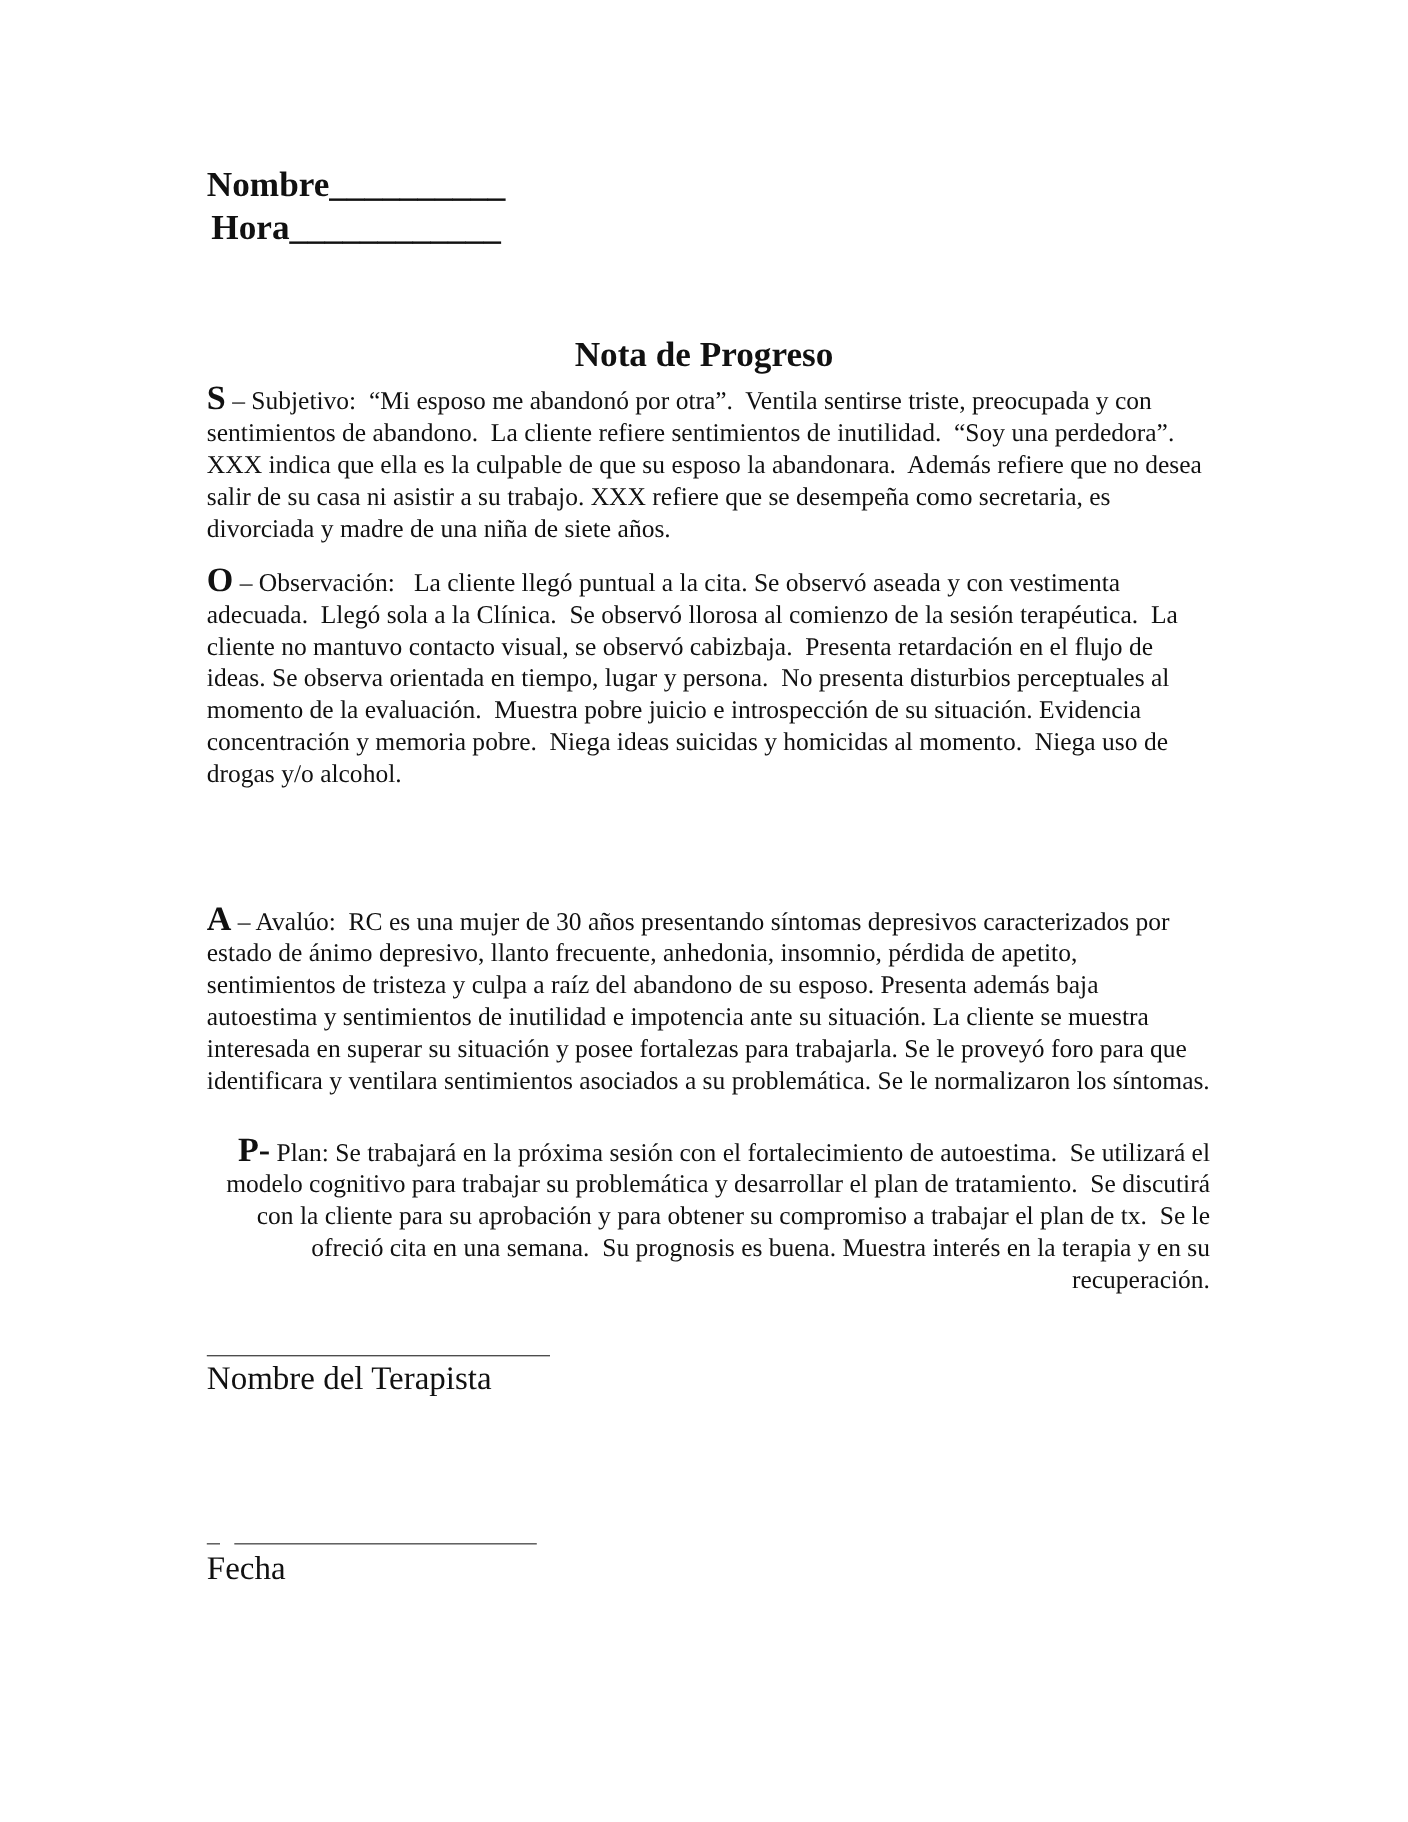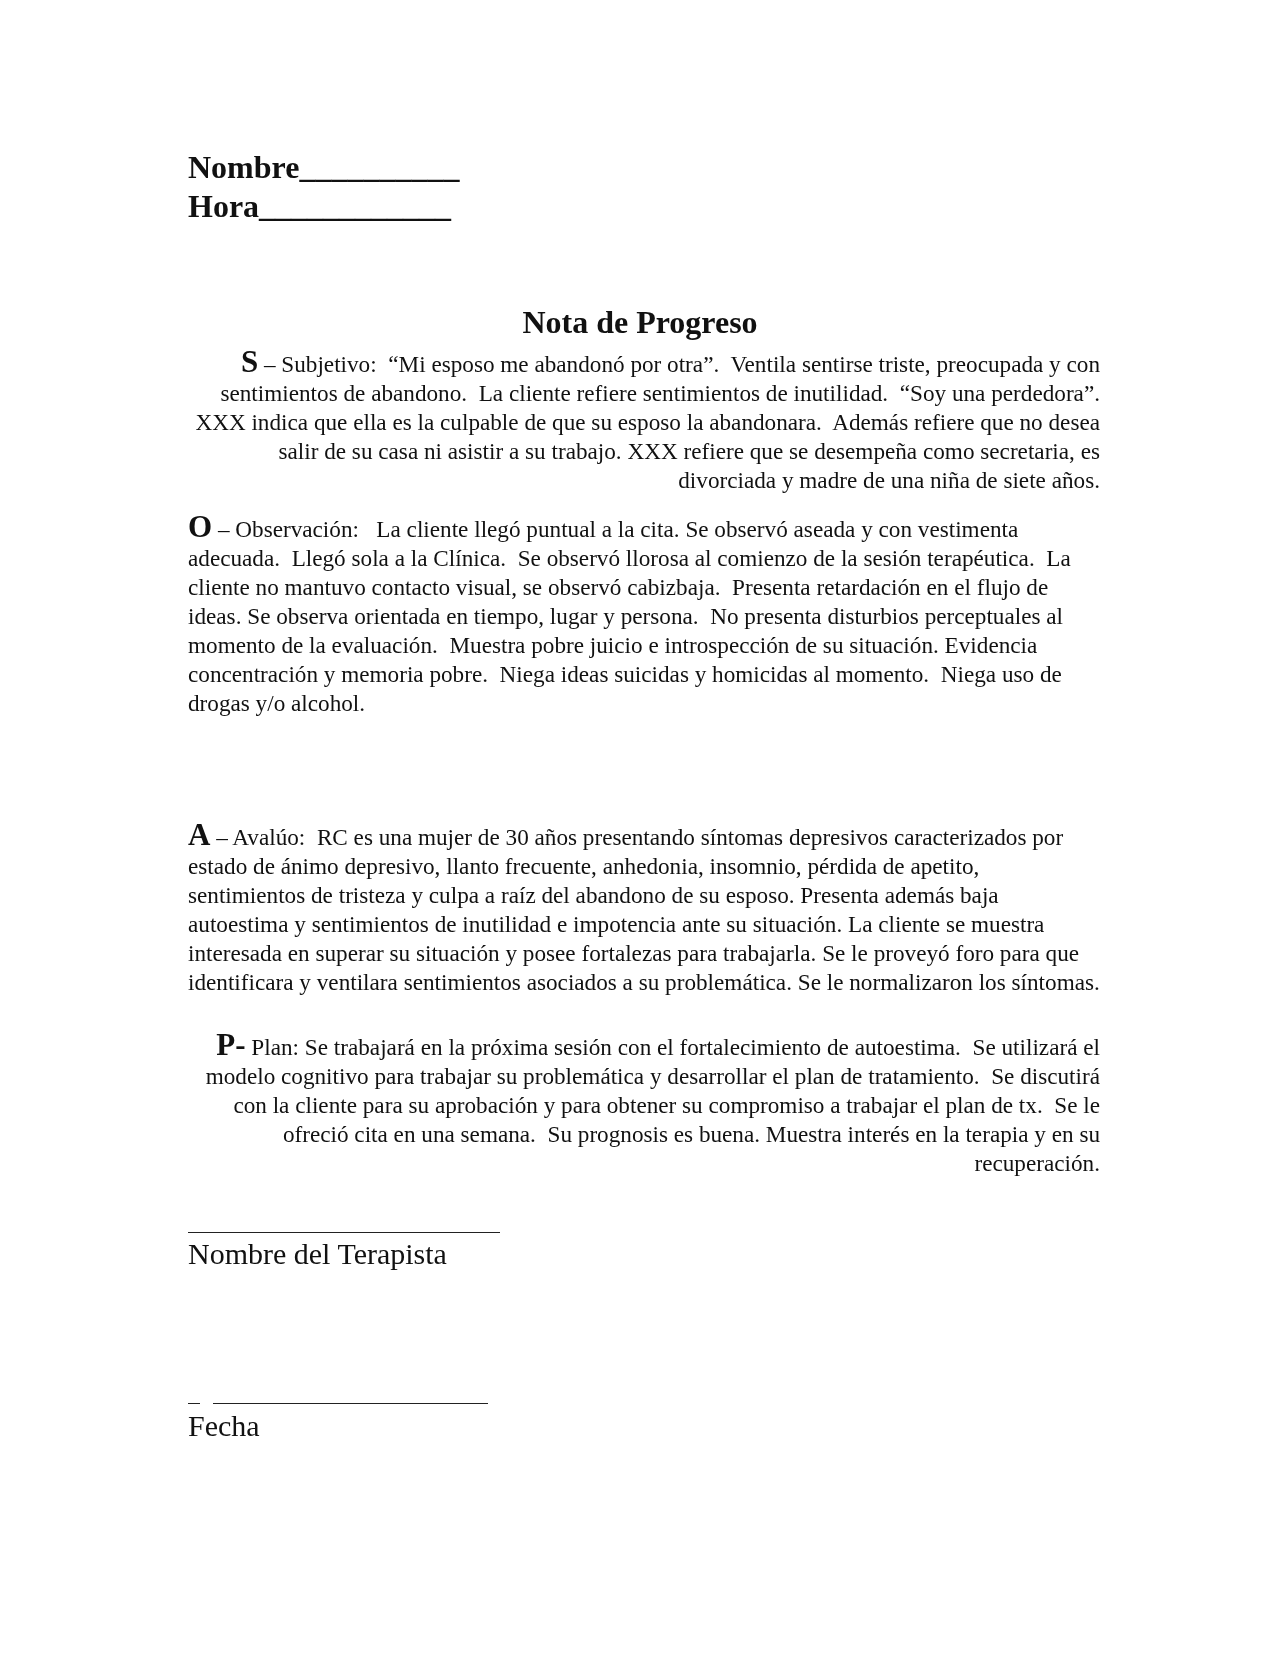--- a/index.html
+++ b/index.html
@@ -22,20 +22,21 @@
     height: 1656px;
     background: #ffffff;
   }
   .header-fields {
     position: absolute;
     left: 188px;
     top: 148px;
     font-weight: bold;
     font-size: 32px;
     line-height: 39px;
+    text-align: center;
   }
   .header-field {
     display: block;
     white-space: pre;
   }
   .title {
     position: absolute;
     left: 0;
     width: 1280px;
     top: 302px;
@@ -51,21 +52,21 @@
     font-size: 23.2px;
     line-height: 29px;
   }
   .section p {
     margin: 0;
   }
   .letter {
     font-weight: bold;
     font-size: 31px;
   }
-  .sec-s { top: 347px; text-align: right; }
+  .sec-s { top: 347px; }
   .sec-o { top: 512px; }
   .sec-a { top: 820px; }
   .sec-p { top: 1030px; text-align: right; }
 
   .sig {
     position: absolute;
     left: 188px;
     font-size: 30px;
     line-height: 29px;
   }

